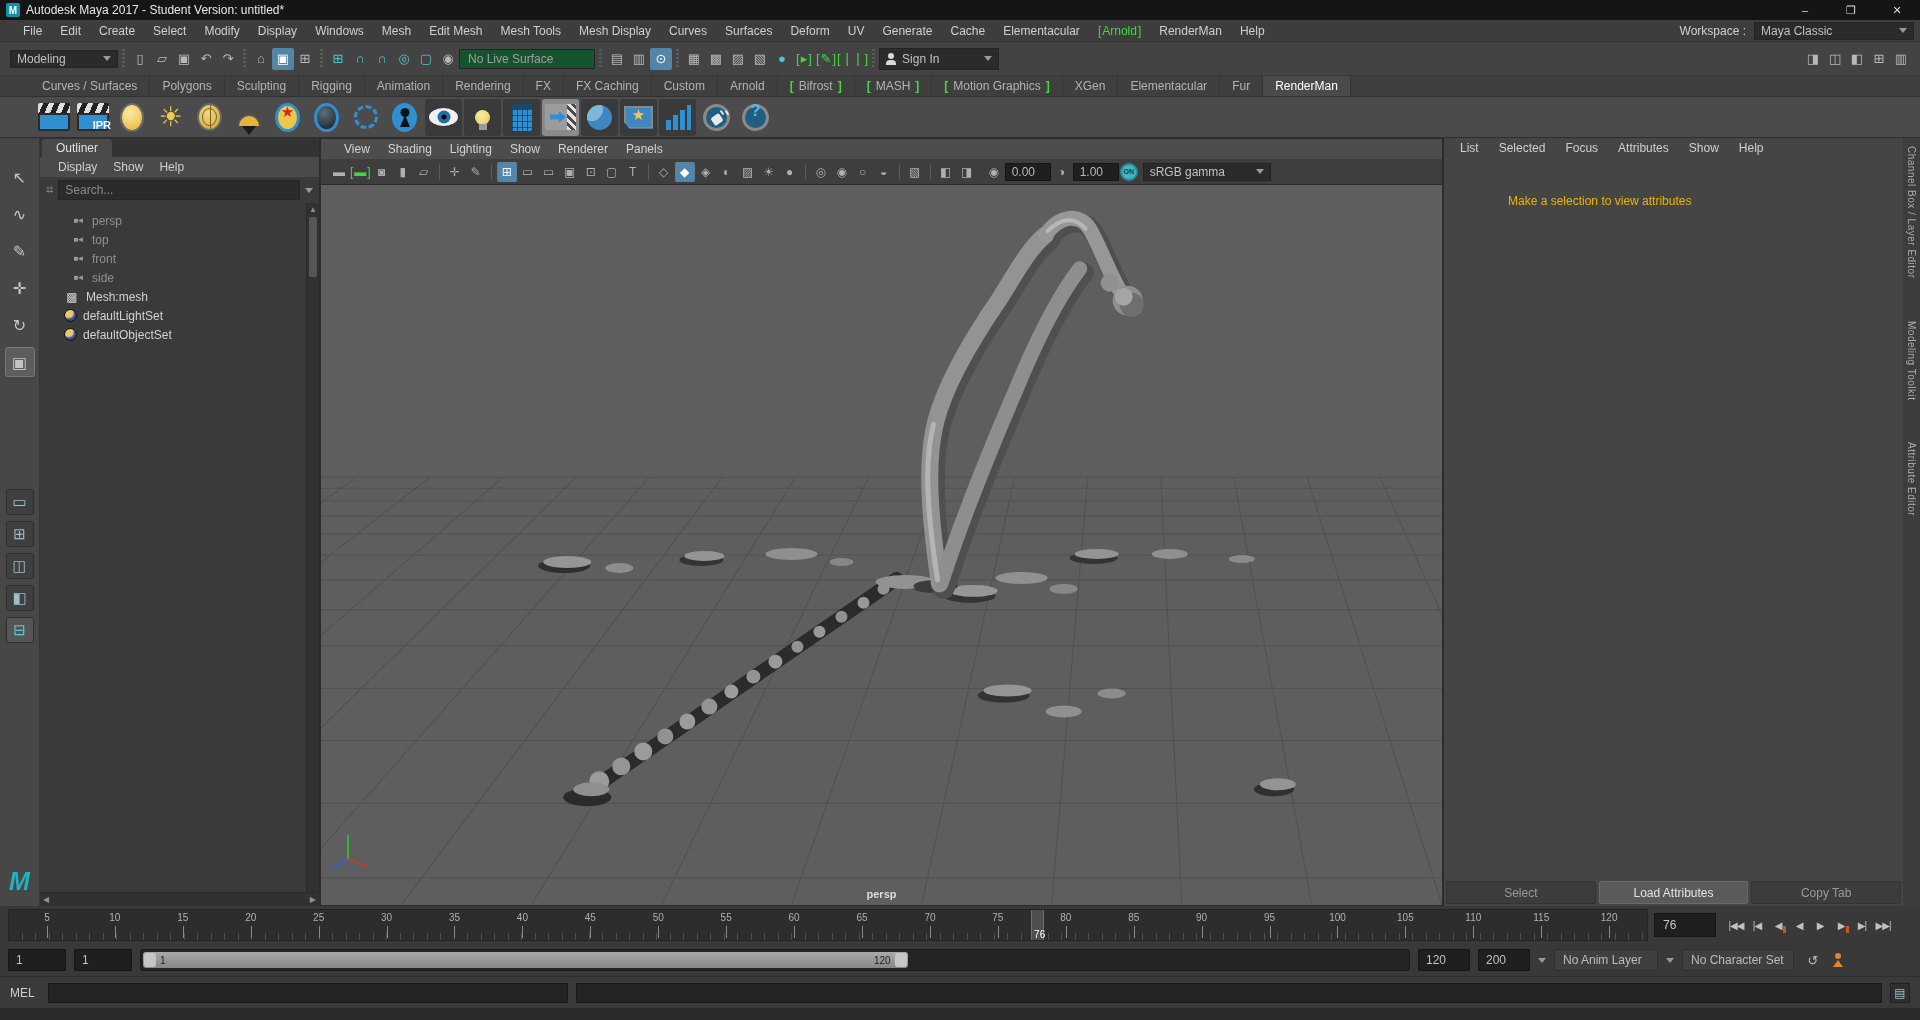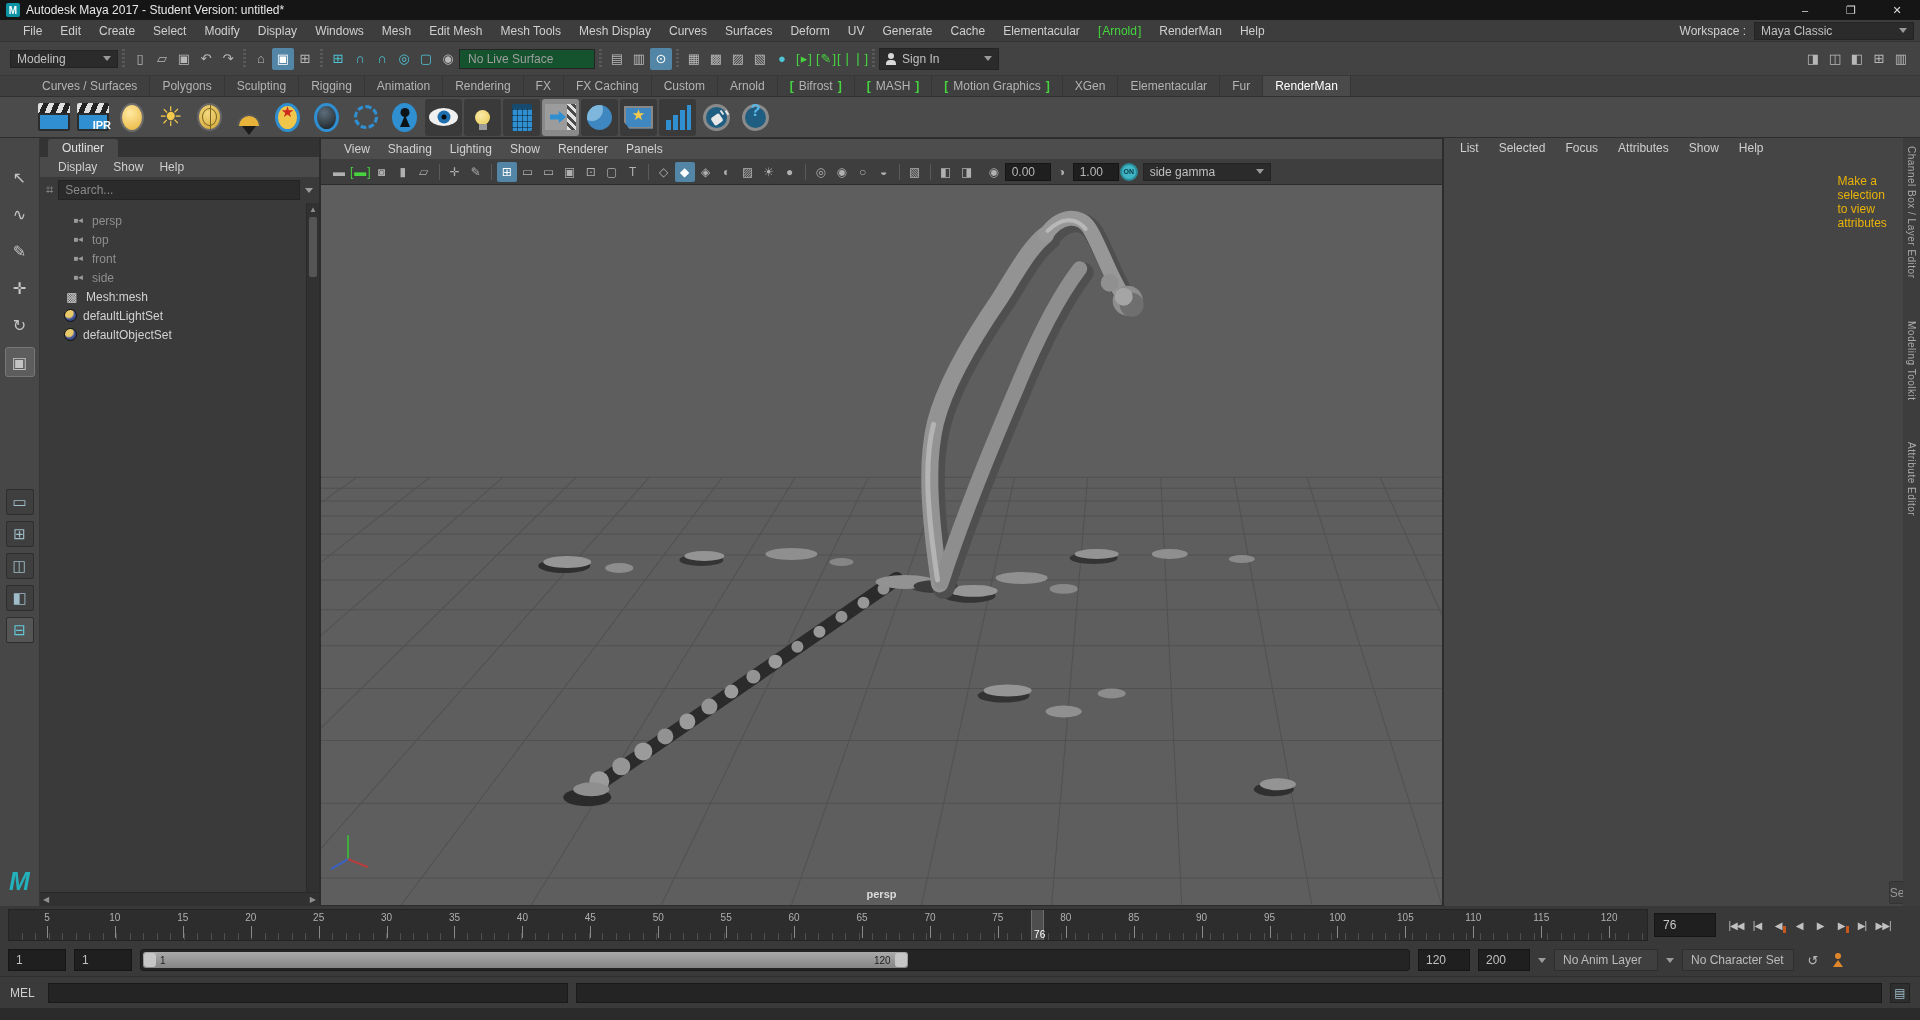--- a/index.html
+++ b/index.html
@@ -97,21 +97,21 @@
   #toolbox{left:0;top:0;bottom:0;width:40px;background:#474747;border-right:1px solid #363636;display:flex;flex-direction:column;align-items:center;padding-top:24px}
   .tool{width:30px;height:30px;margin-bottom:7px;display:flex;align-items:center;justify-content:center;color:#c4c4c4;font-size:16px;border-radius:3px}
   .tool.active{background:#5d5d5d;border:1px solid #777}
   #layouts{margin-top:105px;display:flex;flex-direction:column;align-items:center}
   .layout-btn{width:28px;height:26px;margin-bottom:6px;background:#3f3f3f;border:1px solid #2e2e2e;border-radius:2px;display:flex;align-items:center;justify-content:center;color:#9fbcc9;font-size:15px}
   .layout-btn.active{background:#555;color:#63c7d6}
   #toolbox-logo{margin-top:auto;margin-bottom:10px;font-size:25px;font-weight:bold;color:#23b1bc;font-style:italic}
   
   #outliner{left:40px;top:0;bottom:0;width:280px;background:#3a3a3a;border-right:1px solid #2c2c2c;display:flex;flex-direction:column}
   #outliner-tab-row{height:19px;background:#333;display:flex;align-items:flex-end}
-  #outliner-tab{background:#4a4a4a;color:#e0e0e0;padding:2px 14px;font-size:12px;border-radius:3px 3px 0 0;margin-left:8px}
+  #outliner-tab{background:#4a4a4a;color:#e0e0e0;padding:2px 14px;font-size:12px;border-radius:3px 3px 0 0;margin-left:2px}
   #outliner-menus{height:20px;background:#4a4a4a;display:flex;align-items:center;padding-left:10px;gap:2px}
   #outliner-menus .menu-item{padding:0 8px;color:#cfcfcf}
   #outliner-search{height:26px;display:flex;align-items:center;padding:0 6px;gap:5px;background:#3a3a3a}
   #outliner-search .filter-ic{color:#8f8f8f;font-size:13px}
   #outliner-search input{flex:1;background:#2b2b2b;border:1px solid #242424;height:20px;color:#bdbdbd;padding:0 6px;font-size:12px;font-family:inherit}
   #outliner-search input::placeholder{color:#8a8a8a}
   #outliner-list{flex:1;position:relative;background:#3a3a3a;padding-top:8px;overflow:hidden}
   .oitem{height:19px;display:flex;align-items:center;gap:6px;padding-left:24px;color:#d2d2d2}
   .oitem.indent{padding-left:30px}
   .oitem.muted .olabel{color:#8f8f8f}
@@ -129,21 +129,21 @@
   #vp-menus .menu-item{padding:0 9px;color:#d2d2d2}
   #vp-toolbar{height:26px;background:#3e3e3e;display:flex;align-items:center;padding-left:8px;gap:1px;border-bottom:1px solid #2c2c2c}
   .vic{min-width:20px;height:20px;display:flex;align-items:center;justify-content:center;color:#b0b0b0;font-size:12px;border-radius:2px}
   .vic.active{background:#5285a6;color:#fff}
   .vic.divider{min-width:1px;width:1px;height:16px;background:#5a5a5a;margin:0 4px}
   .vp-val{background:#1f1f1f;border:1px solid #161616;height:18px;min-width:46px;display:flex;align-items:center;padding:0 6px;color:#b8b8b8}
   .on-toggle{background:#3fb4c4;color:#083b42;border-radius:50%;width:18px;height:18px;font-size:7px;font-weight:bold;display:flex;align-items:center;justify-content:center;border:2px solid #2a8a98}
   #vp-canvas{flex:1;position:relative;background:#5e5e5e;overflow:hidden}
   #persp-label{position:absolute;bottom:5px;left:50%;transform:translateX(-50%);color:#dcdcdc;font-size:11px;font-weight:bold}
   
-  #rightpanel{left:1443px;top:0;width:460px;bottom:0;background:#454545;border-left:1px solid #2c2c2c;display:flex;}
+  #rightpanel{left:1443px;top:0;width:460px;bottom:0;background:#454545;border-left:1px solid #2c2c2c;display:flex;flex-direction:column}
   #rp-menus{height:20px;display:flex;align-items:center;padding-left:6px;background:#454545}
   #rp-menus .menu-item{padding:0 10px;color:#cfcfcf}
   #rp-message{margin:36px 0 0 64px;color:#eab308}
   #rp-buttons{margin-top:auto;display:flex;height:25px;gap:3px;padding:0 2px 2px 2px}
   .rp-btn{flex:1;display:flex;align-items:center;justify-content:center;background:#3c3c3c;color:#9a9a9a;border:1px solid #333;border-radius:2px}
   .rp-btn.primary{background:#5a5a5a;color:#e4e4e4;border-color:#6a6a6a}
   
   #sidestrip{left:1903px;top:0;width:17px;bottom:0;background:#3d3d3d;display:flex;flex-direction:column;align-items:center;gap:42px;padding-top:8px}
   .vtab{writing-mode:vertical-rl;font-size:10px;color:#ababab;letter-spacing:.5px}
   
@@ -681,21 +681,21 @@
       <span class="vic" style="margin-left:6px">
           <span>◉</span>
         </span>
       <span class="vp-val">0.00</span>
       <span class="vic">
           <span>◑</span>
         </span>
       <span class="vp-val">1.00</span>
       <span class="on-toggle">ON</span>
       <div class="dropdown" style="min-width:128px;margin-left:4px">
-        <span>side gamma</span>
+        <span>sRGB gamma</span>
         <span class="dd-arrow"></span>
       </div>
     </div>
     <div id="vp-canvas">
       <svg width="100%" height="100%" viewBox="0 0 1120 722" preserveAspectRatio="none">
 
         <g stroke="#515151" stroke-width="1" fill="none">
           <line x1="0" y1="293" x2="1120" y2="293"></line>
             <line x1="0" y1="304" x2="1120" y2="304"></line>
           <line x1="0" y1="317" x2="1120" y2="317"></line>

